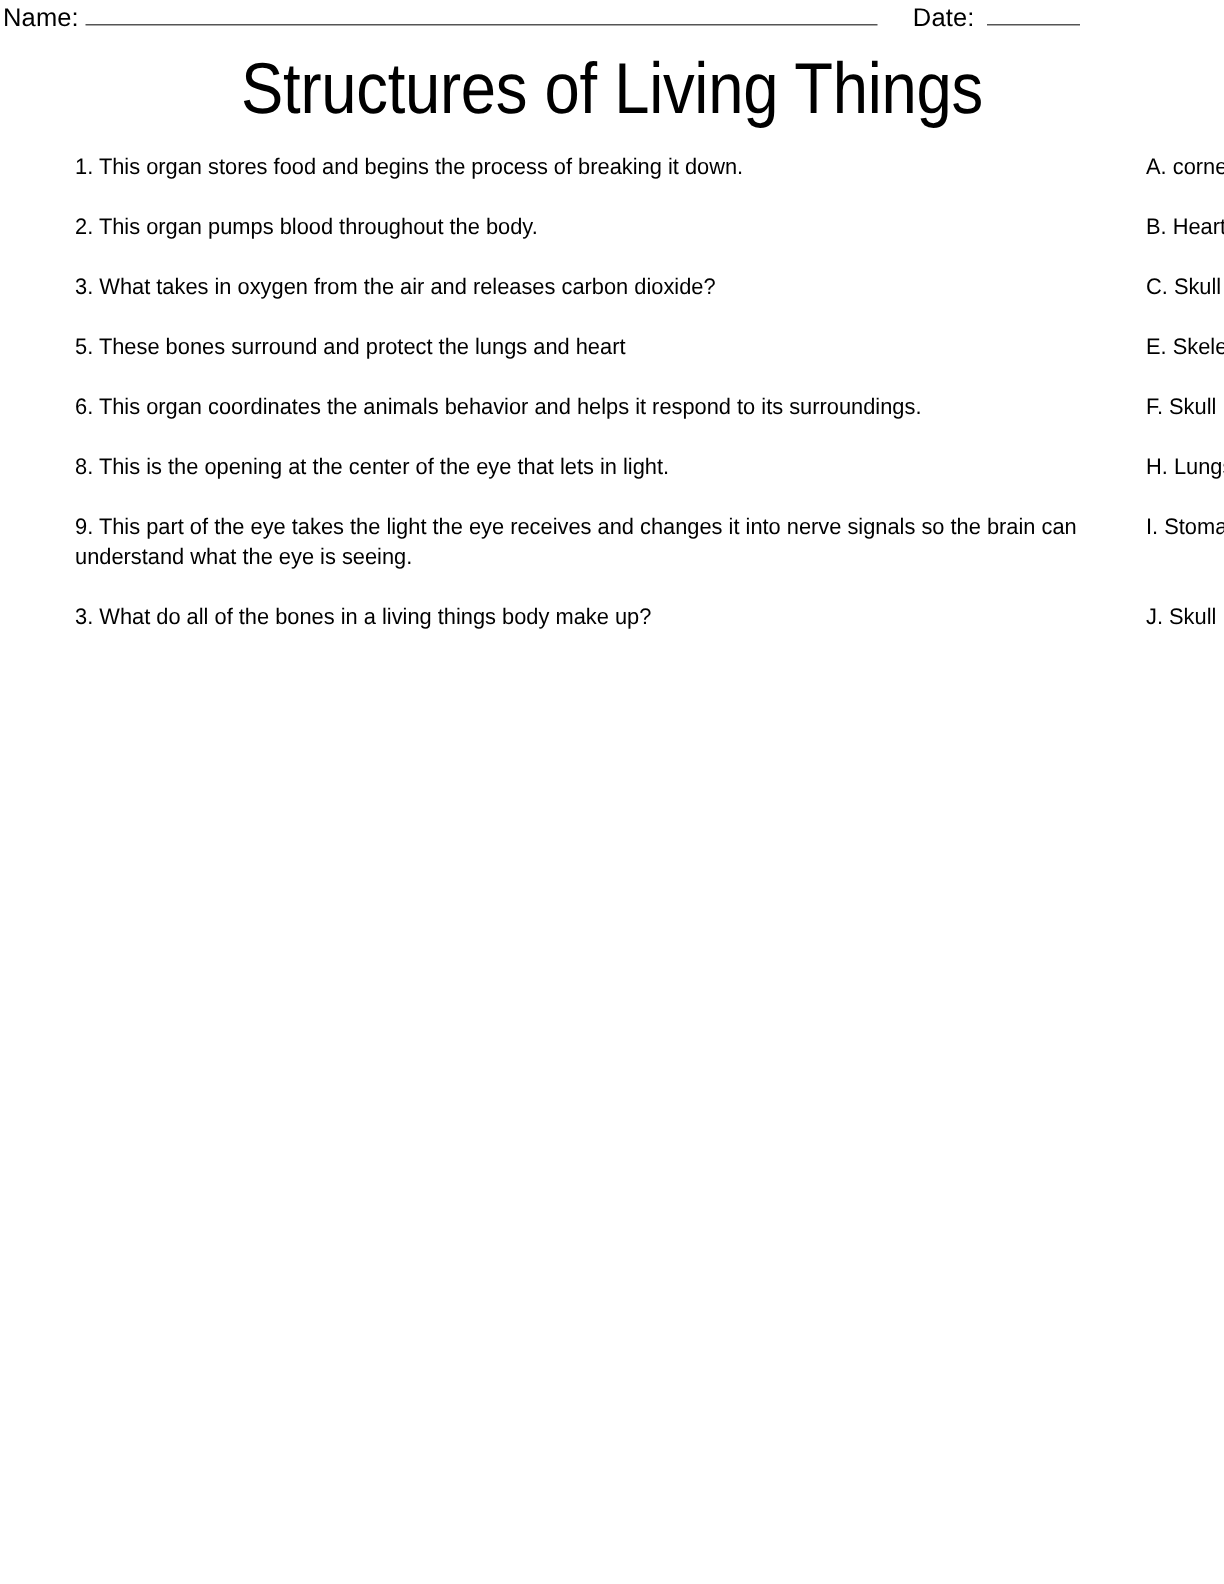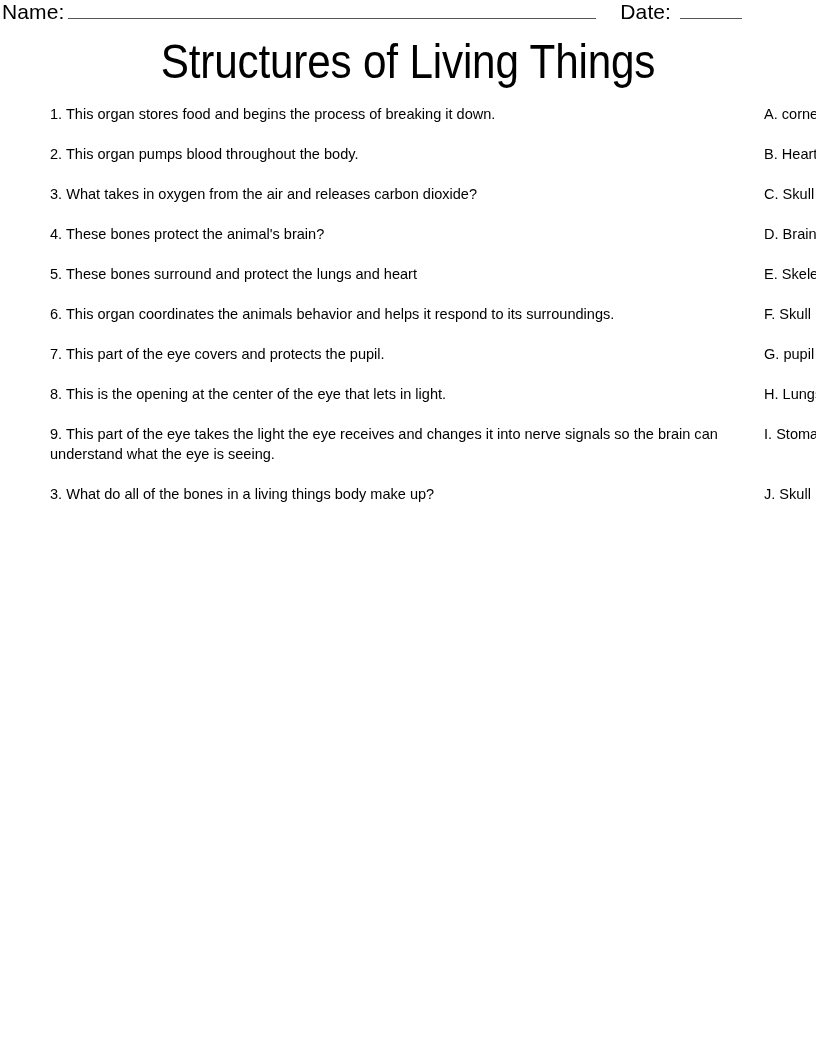--- a/index.html
+++ b/index.html
@@ -28,21 +28,21 @@
   .header-row {
     display: flex;
     align-items: baseline;
     font-family: "Liberation Sans", sans-serif;
     font-size: 17px;
     line-height: 22px;
     padding-top: 1px;
     white-space: nowrap;
   }
   .field-label {
-    font-size: 21px;
+    font-size: 17px;
     letter-spacing: 0.1px;
   }
   .rule {
     display: inline-block;
     border-bottom: 1px solid #555555;
     height: 15px;
     margin-left: 4px;
   }
   .rule-name  { width: 528px; }
   .rule-date  { width: 62px; }
@@ -143,30 +143,20 @@
       <div class="question-cell">
         <span>3.</span>
         <span>What takes in oxygen from the air and releases carbon dioxide?</span>
       </div>
       <div class="answer-cell">
         <span>C.</span>
         <span>Skull</span>
       </div>
     </div>
 
-    <div class="match-row">
-      <div class="question-cell">
-        <span>4.</span>
-        <span>These bones protect the animal's brain?</span>
-      </div>
-      <div class="answer-cell">
-        <span>D.</span>
-        <span>Brain</span>
-      </div>
-    </div>
 
     <div class="match-row">
       <div class="question-cell">
         <span>5.</span>
         <span>These bones surround and protect the lungs and heart</span>
       </div>
       <div class="answer-cell">
         <span>E.</span>
         <span>Skeleton</span>
       </div>
@@ -176,30 +166,20 @@
       <div class="question-cell">
         <span>6.</span>
         <span>This organ coordinates the animals behavior and helps it respond to its surroundings.</span>
       </div>
       <div class="answer-cell">
         <span>F.</span>
         <span>Skull</span>
       </div>
     </div>
 
-    <div class="match-row">
-      <div class="question-cell">
-        <span>7.</span>
-        <span>This part of the eye covers and protects the pupil.</span>
-      </div>
-      <div class="answer-cell">
-        <span>G.</span>
-        <span>pupil</span>
-      </div>
-    </div>
 
     <div class="match-row">
       <div class="question-cell">
         <span>8.</span>
         <span>This is the opening at the center of the eye that lets in light.</span>
       </div>
       <div class="answer-cell">
         <span>H.</span>
         <span>Lungs</span>
       </div>

